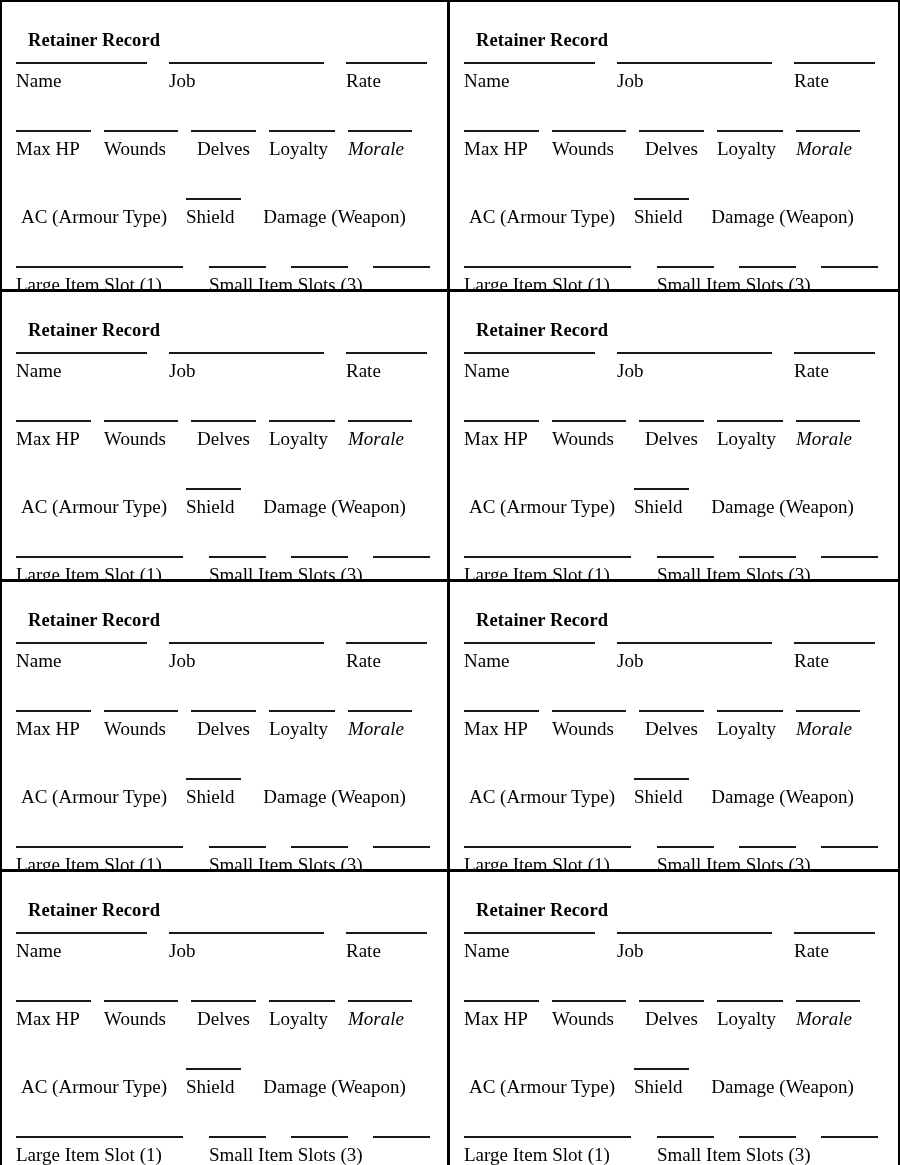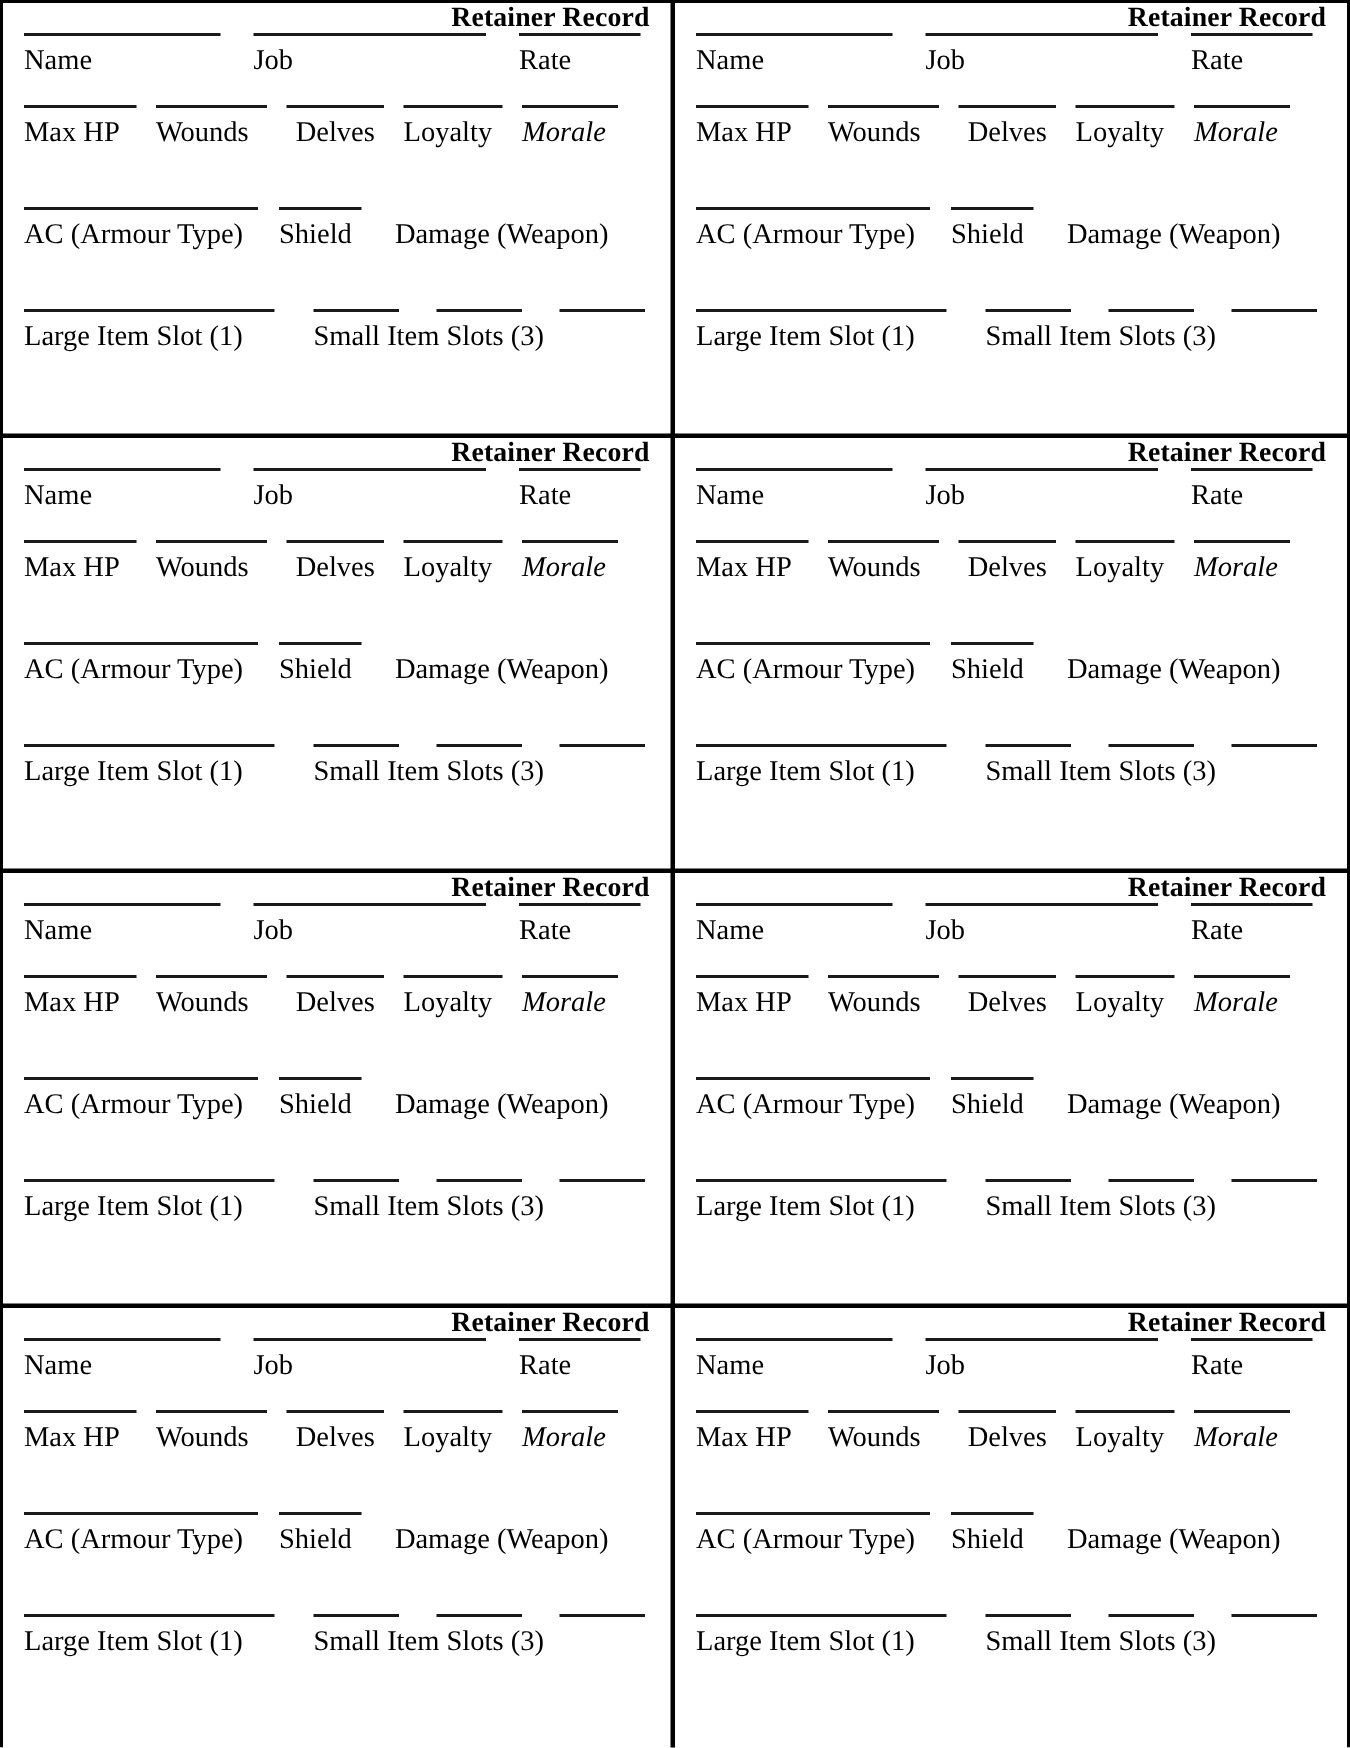--- a/index.html
+++ b/index.html
@@ -34,38 +34,38 @@
     padding: 0 14px;
     background: #fff;
     border-bottom: 3px solid #000;
     border-right: 3px solid #000;
     overflow: hidden;
   }
   .card.col-right { border-right: none; }
   .card.row-last { border-bottom: none; }
 
   .card-title {
-    text-align: right;
+    text-align: left;
     font-weight: bold;
     font-size: 18.5px;
     letter-spacing: 0.1px;
-    margin: 0;
-    padding-top: 0;
+    margin: 12px;
+    padding-top: 16px;
     line-height: 1.1;
     white-space: nowrap;
   }
 
   
   .field-row {
     display: flex;
     align-items: flex-end;
     white-space: nowrap;
   }
   .row-1 { }
-  .row-2 { margin-top: 20px; }
+  .row-2 { margin-top: 40px; }
   .row-3 { margin-top: 40px; }
   .row-4 { margin-top: 40px; }
 
   .field {
     display: flex;
     flex-direction: column;
     justify-content: flex-end;
   }
   .rule {
     border-top: 2px solid #1a1a1a;
@@ -84,21 +84,21 @@
   .f-rate  { width: 81px; justify-content: center; }
 
   
   .f-maxhp   { width: 75px; margin-right: 13px; }
   .f-wounds  { width: 74px; margin-right: 13px; }
   .f-delves  { width: 65px; margin-right: 13px; text-align: center; }
   .f-loyalty { width: 66px; margin-right: 13px; }
   .f-morale  { width: 64px; font-style: italic; }
 
   
-  .f-ac     { width: 156px; margin-right: 14px; }
+  .f-ac     { width: 156px; margin-right: 14px; align-items: center; }
   .f-shield { width: 55px; margin-right: 14px; }
   .f-damage { width: 159px; align-items: center; }
 
   
   .f-large  { width: 167px; margin-right: 26px; }
 
   .small-group { display: flex; flex-direction: column; }
   .small-rules { display: flex; }
   .small-rules .rule { width: 57px; }
   .small-rules .rule + .rule { margin-left: 25px; }

